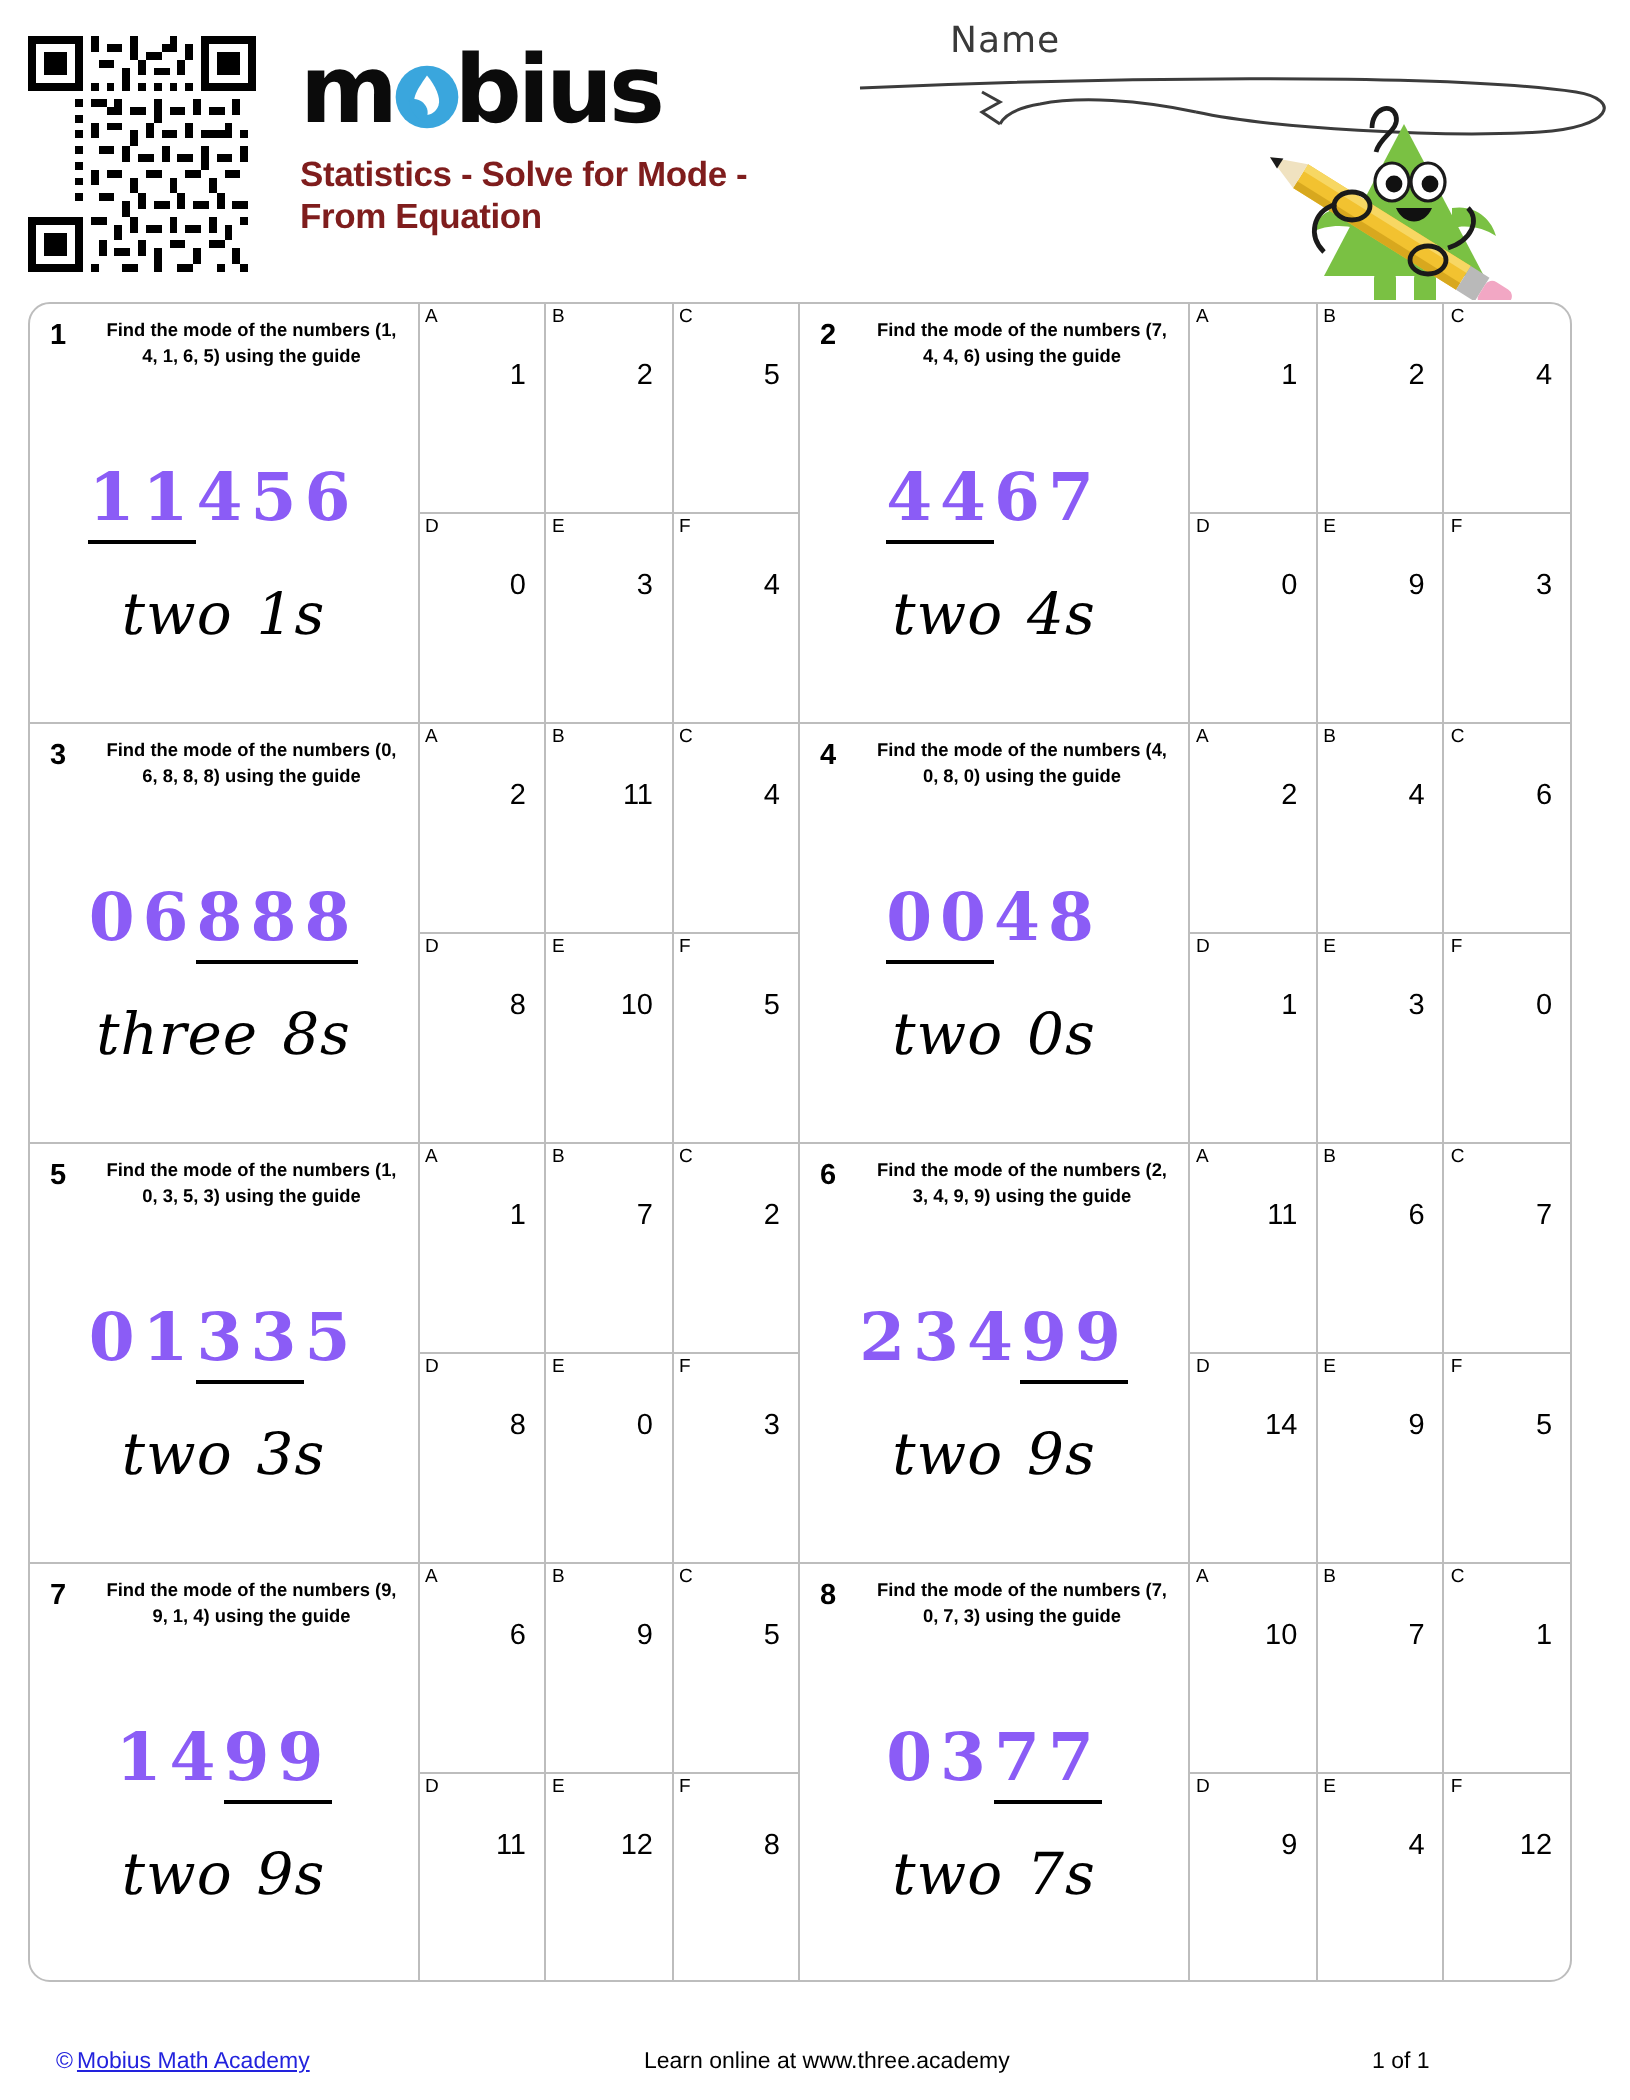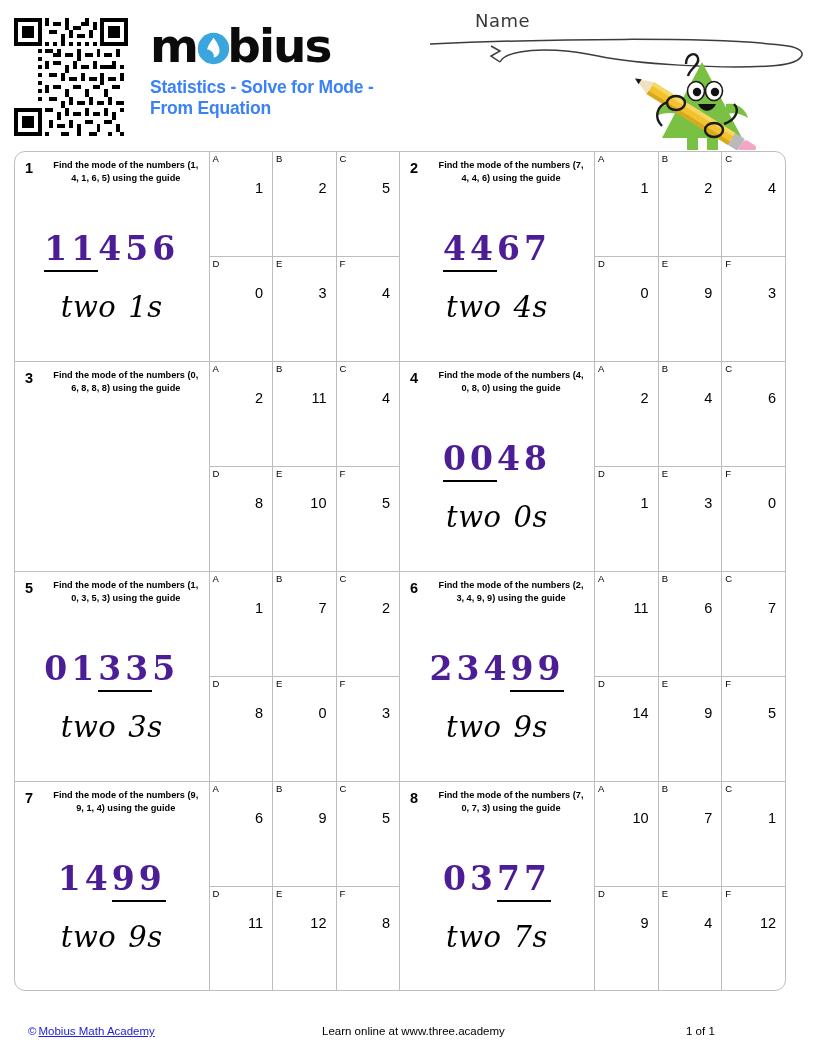--- a/index.html
+++ b/index.html
@@ -48,21 +48,21 @@
     position: absolute;
     left: 47px; top: 10px;
     width: 33px; height: 33px;
   }
   .worksheet-title {
     margin-top: 7px;
     font-family: "Liberation Sans", sans-serif;
     font-weight: bold;
     font-size: 17.5px;
     line-height: 1.18;
-    color: #3b82f6;
+    color: #7f1d1d;
     width: 245px;
     letter-spacing: -0.2px;
   }
 
   .name-block {
     position: absolute;
     left: 425px; top: 8px;
     width: 375px; height: 60px; text-align: right;
   }
   .name-label {
@@ -143,21 +143,21 @@
     position: absolute;
     left: 0; right: 0;
     top: 78px;
     text-align: center;
   }
   .seq {
     font-family: "DejaVu Serif", serif;
     font-weight: bold;
     font-size: 33px;
     letter-spacing: 4px;
-    color: #4c1d95;
+    color: #8b5cf6;
     white-space: nowrap;
     line-height: 1.15;
   }
   .seq .u {
     border-bottom: 2.2px solid #000;
     padding-bottom: 2px;
   }
   .answer {
     margin-top: 22px;
     font-family: "DejaVu Serif", serif;
@@ -511,20 +511,26 @@
         </div>
       </div>
     </div>
 
     <div class="qrow">
 
       <div class="qcell">
         <div class="prompt">
           <div class="qnum">3</div>
           <div class="qtext">Find the mode of the numbers (0, 6, 8, 8, 8) using the guide</div>
+          <div class="guide">
+            <div class="seq"><span>0</span><span>6</span><span class="u">8</span><span class="u">8</span><span class="u">8</span></div>
+            <div class="answer">
+              <span class="cnt">three</span><span class="val">8s</span>
+            </div>
+          </div>
         </div>
         <div class="choices">
           <div class="chrow">
             <div class="choice">
               <span class="ch-letter">A</span>
               <span class="ch-val">2</span>
             </div>
             <div class="choice">
               <span class="ch-letter">B</span>
               <span class="ch-val">11</span>

